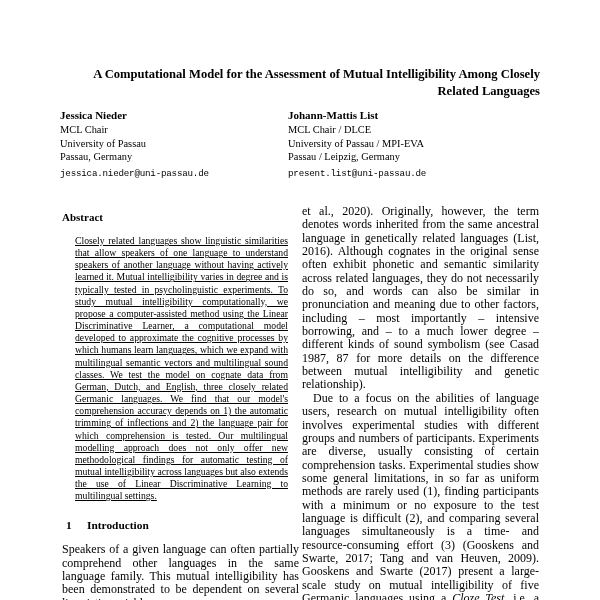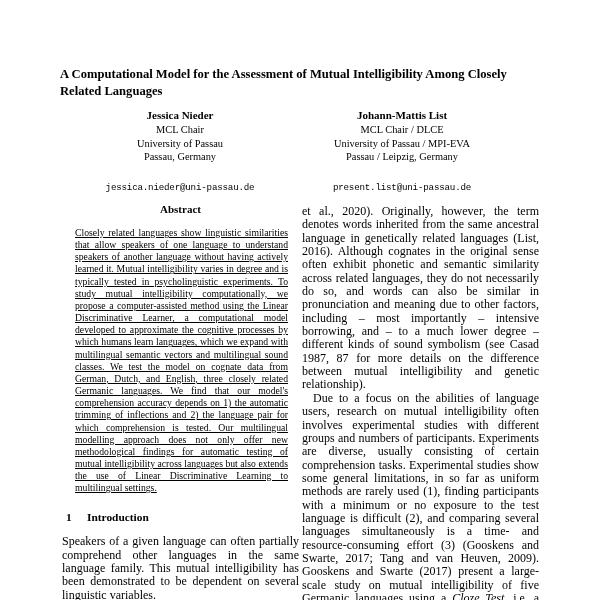--- a/index.html
+++ b/index.html
@@ -15,64 +15,63 @@
     font-family: "Liberation Serif", "DejaVu Serif", serif;
     overflow: hidden;
   }
 
   .title {
     position: absolute;
     top: 66px;
     left: 60px;
     width: 480px;
     margin: 0;
-    text-align: left;
+    text-align: right;
     font-size: 12.6px;
     font-weight: bold;
     line-height: 17px;
     color: #000000;
   }
 
   .author {
     position: absolute;
     top: 109px;
     width: 240px;
-    text-align: center;
+    text-align: left;
     font-size: 10.4px;
     line-height: 13.4px;
     color: #000000;
   }
   .author.first  { left: 60px; }
-  .author.second { left: 282px; }
+  .author.second { left: 288px; }
   .author .name {
     font-weight: bold;
     font-size: 11px;
     margin-bottom: 1px;
   }
   .author .email {
     font-family: "Liberation Mono", "DejaVu Sans Mono", monospace;
     font-size: 9.2px;
     letter-spacing: -0.2px;
-    margin-top: 17px;
+    margin-top: 3px;
   }
 
   .col {
     position: absolute;
     top: 203px;
     width: 237px;
     color: #000000;
   }
   .col.left  { left: 62px;  height: 397px; overflow: hidden; }
   .col.right { left: 302px; top: 205px; height: 395px; overflow: hidden; }
 
   .abstract-heading {
-    text-align: center;
     font-weight: bold;
     font-size: 11px;
-    margin: 0 0 11px 0;
+    margin: 8px 0 11px 0;
   }
   .abstract-body {
     margin: 12px 11px 0 13px;
     font-size: 9.7px;
     line-height: 12.15px;
     text-align: justify;
     text-decoration: underline;
   }
 
   .section-heading {

